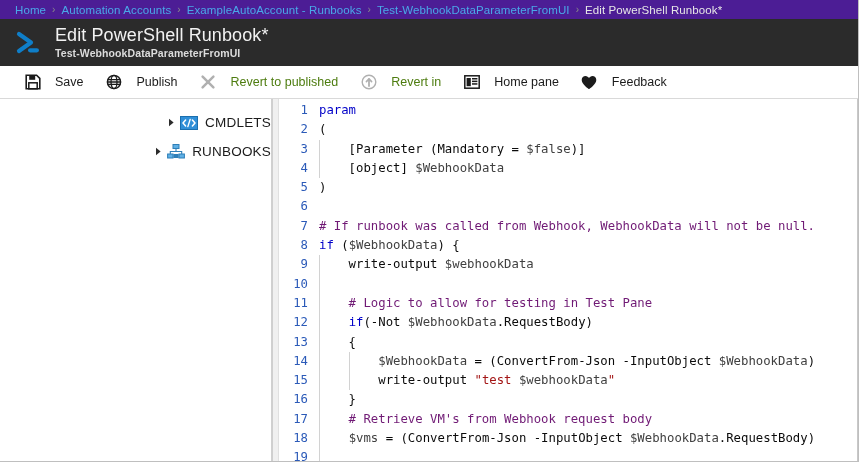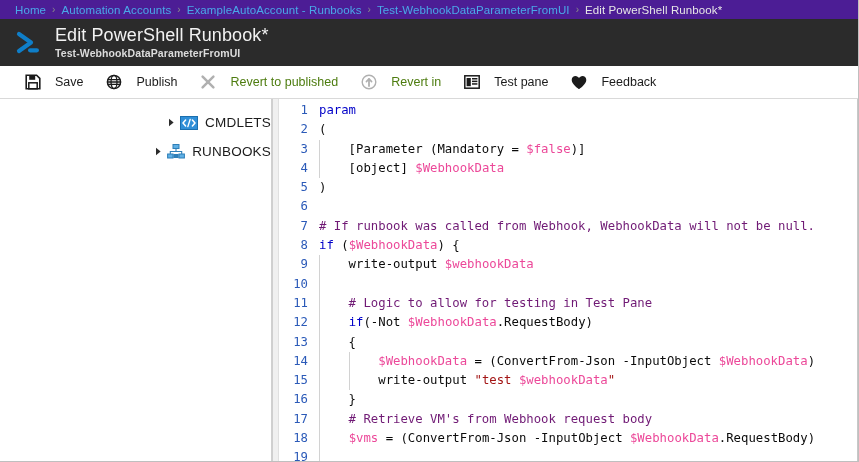--- a/index.html
+++ b/index.html
@@ -194,21 +194,21 @@
     padding-left: 2px;
   }
   
   .guide {
     position: absolute;
     top: 0;
     width: 1px;
     background: #d2d2d2;
   }
   .kw  { color: #0000c8; }
-  .var { color: #ec4899; }
+  .var { color: #404040; }
   .cmt { color: #701a75; }
   .str { color: #a31515; }
   .op  { color: #0b0b0b; }
 
   .editor-right-edge {
     position: absolute;
     right: 0; top: 0; bottom: 0;
     width: 1px;
     background: #c8c8c8;
   }
@@ -285,21 +285,21 @@
       <div class="tb-item">
         <span class="tb-ico">
           <svg width="16" height="14" viewBox="0 0 16 14">
             <rect x="0.8" y="0.8" width="14.4" height="12.4" fill="none" stroke="#1b1b1b" stroke-width="1.5"></rect>
             <rect x="2.6" y="3" width="4.2" height="8.2" fill="#1b1b1b"></rect>
             <rect x="8" y="3" width="5.4" height="1.5" fill="#1b1b1b"></rect>
             <rect x="8" y="5.6" width="5.4" height="1.5" fill="#1b1b1b"></rect>
             <rect x="8" y="8.2" width="5.4" height="1.5" fill="#1b1b1b"></rect>
           </svg>
         </span>
-        <span class="tb-lbl">Test pane</span>
+        <span class="tb-lbl">Home pane</span>
       </div>
       <div class="tb-item">
         <span class="tb-ico">
           <svg width="16" height="15" viewBox="0 0 16 15">
             <path d="M8 14C8 14 0.7 9.4 0.7 4.9 0.7 2.5 2.5 0.9 4.5 0.9c1.6 0 2.8 1 3.5 2 0.7-1 1.9-2 3.5-2 2 0 3.8 1.6 3.8 4 0 4.5-7.3 9.1-7.3 9.1z" fill="#1b1b1b"></path>
           </svg>
         </span>
         <span class="tb-lbl">Feedback</span>
       </div>
     </div>

